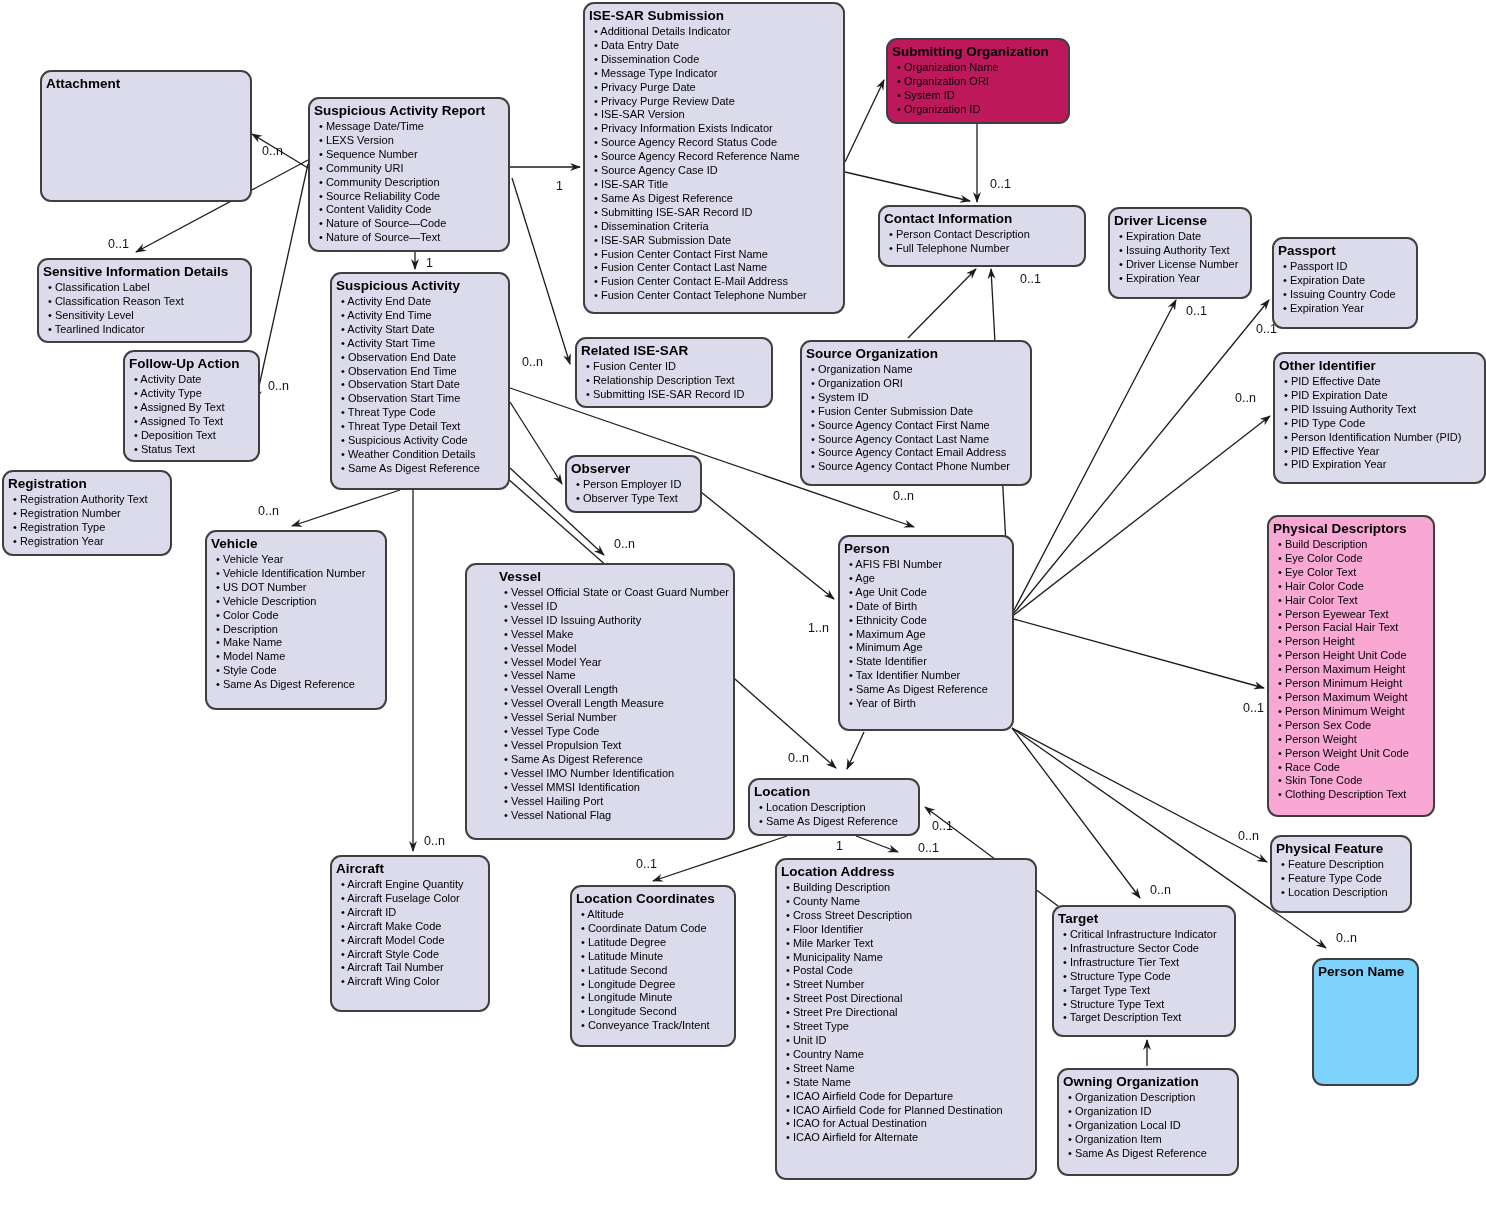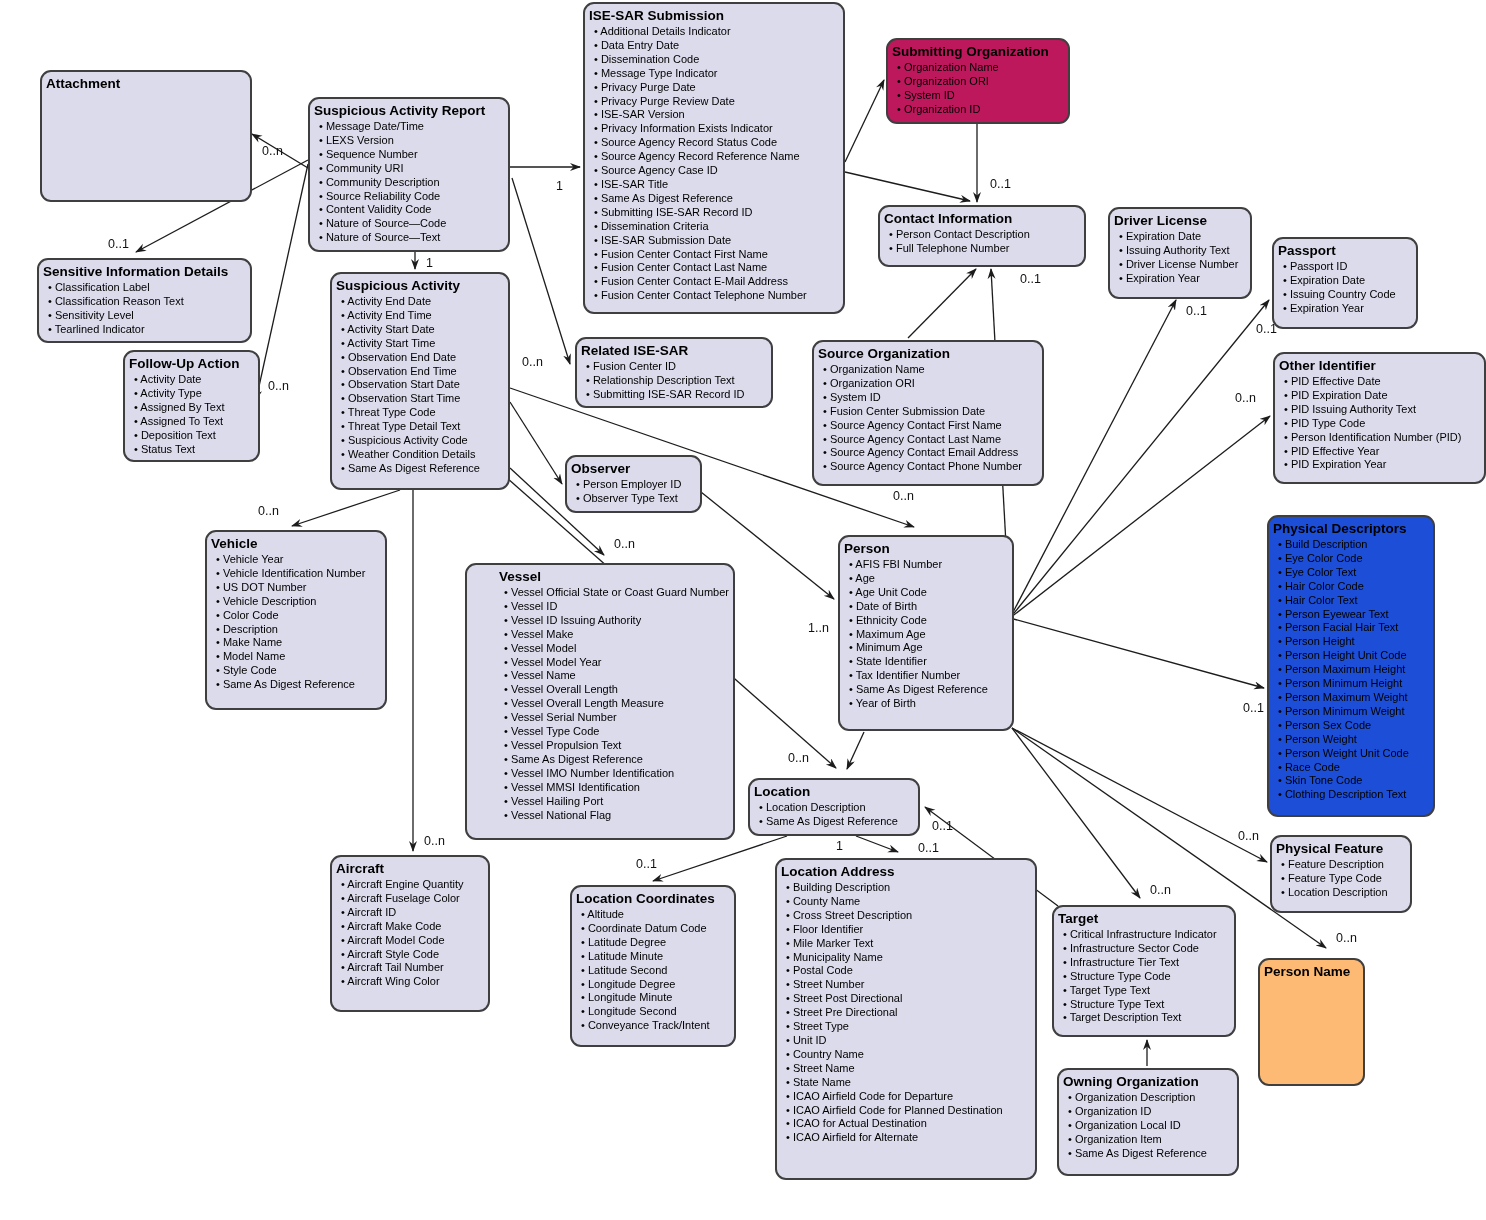--- a/index.html
+++ b/index.html
@@ -211,21 +211,21 @@
     </div>
     <div class="entity" style="left: 1272px; top: 237px; width: 146px; min-height: 92px; background: rgb(220, 219, 236); border-color: rgb(63, 63, 63);">
       <div class="title">Passport</div>
       <ul>
         <li>• Passport ID</li>
         <li>• Expiration Date</li>
         <li>• Issuing Country Code</li>
         <li>• Expiration Year</li>
       </ul>
     </div>
-    <div class="entity" style="left: 800px; top: 340px; width: 232px; min-height: 146px; background: rgb(220, 219, 236); border-color: rgb(63, 63, 63); margin-left: 12px;">
+    <div class="entity" style="left: 800px; top: 340px; width: 232px; min-height: 146px; background: rgb(220, 219, 236); border-color: rgb(63, 63, 63);">
       <div class="title">Source Organization</div>
       <ul>
         <li>• Organization Name</li>
         <li>• Organization ORI</li>
         <li>• System ID</li>
         <li>• Fusion Center Submission Date</li>
         <li>• Source Agency Contact First Name</li>
         <li>• Source Agency Contact Last Name</li>
         <li>• Source Agency Contact Email Address</li>
         <li>• Source Agency Contact Phone Number</li>
@@ -269,20 +269,29 @@
         <li>• Observation End Time</li>
         <li>• Observation Start Date</li>
         <li>• Observation Start Time</li>
         <li>• Threat Type Code</li>
         <li>• Threat Type Detail Text</li>
         <li>• Suspicious Activity Code</li>
         <li>• Weather Condition Details</li>
         <li>• Same As Digest Reference</li>
       </ul>
     </div>
+    <div class="entity" style="left: 2px; top: 470px; width: 170px; min-height: 86px; background: rgb(220, 219, 236); border-color: rgb(63, 63, 63);">
+      <div class="title">Registration</div>
+      <ul>
+        <li>• Registration Authority Text</li>
+        <li>• Registration Number</li>
+        <li>• Registration Type</li>
+        <li>• Registration Year</li>
+      </ul>
+    </div>
     <div class="entity" style="left: 205px; top: 530px; width: 182px; min-height: 180px; background: rgb(220, 219, 236); border-color: rgb(63, 63, 63);">
       <div class="title">Vehicle</div>
       <ul>
         <li>• Vehicle Year</li>
         <li>• Vehicle Identification Number</li>
         <li>• US DOT Number</li>
         <li>• Vehicle Description</li>
         <li>• Color Code</li>
         <li>• Description</li>
         <li>• Make Name</li>
@@ -322,21 +331,21 @@
         <li>• Date of Birth</li>
         <li>• Ethnicity Code</li>
         <li>• Maximum Age</li>
         <li>• Minimum Age</li>
         <li>• State Identifier</li>
         <li>• Tax Identifier Number</li>
         <li>• Same As Digest Reference</li>
         <li>• Year of Birth</li>
       </ul>
     </div>
-    <div class="entity" style="left: 1267px; top: 515px; width: 168px; min-height: 302px; background: #1d4ed8; border-color: rgb(63, 63, 63);">
+    <div class="entity" style="left: 1267px; top: 515px; width: 168px; min-height: 302px; background: #f9a8d4; border-color: rgb(63, 63, 63);">
       <div class="title">Physical Descriptors</div>
       <ul>
         <li>• Build Description</li>
         <li>• Eye Color Code</li>
         <li>• Eye Color Text</li>
         <li>• Hair Color Code</li>
         <li>• Hair Color Text</li>
         <li>• Person Eyewear Text</li>
         <li>• Person Facial Hair Text</li>
         <li>• Person Height</li>
@@ -424,21 +433,21 @@
       </ul>
     </div>
     <div class="entity" style="left: 1270px; top: 835px; width: 142px; min-height: 78px; background: rgb(220, 219, 236); border-color: rgb(63, 63, 63);">
       <div class="title">Physical Feature</div>
       <ul>
         <li>• Feature Description</li>
         <li>• Feature Type Code</li>
         <li>• Location Description</li>
       </ul>
     </div>
-    <div class="entity" style="left: 1258px; top: 958px; width: 107px; min-height: 128px; background: #fdba74; border-color: rgb(63, 63, 63);">
+    <div class="entity" style="left: 1312px; top: 958px; width: 107px; min-height: 128px; background: #7dd3fc; border-color: rgb(63, 63, 63);">
       <div class="title">Person Name</div>
     </div>
     <div class="entity" style="left: 1057px; top: 1068px; width: 182px; min-height: 108px; background: rgb(220, 219, 236); border-color: rgb(63, 63, 63);">
       <div class="title">Owning Organization</div>
       <ul>
         <li>• Organization Description</li>
         <li>• Organization ID</li>
         <li>• Organization Local ID</li>
         <li>• Organization Item</li>
         <li>• Same As Digest Reference</li>

